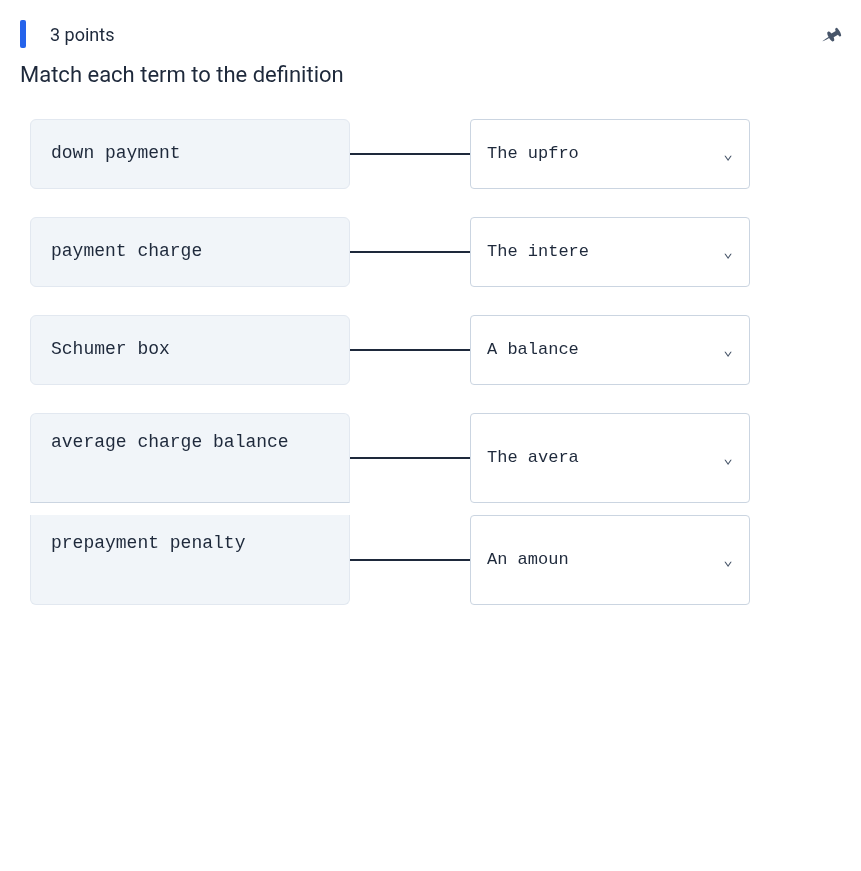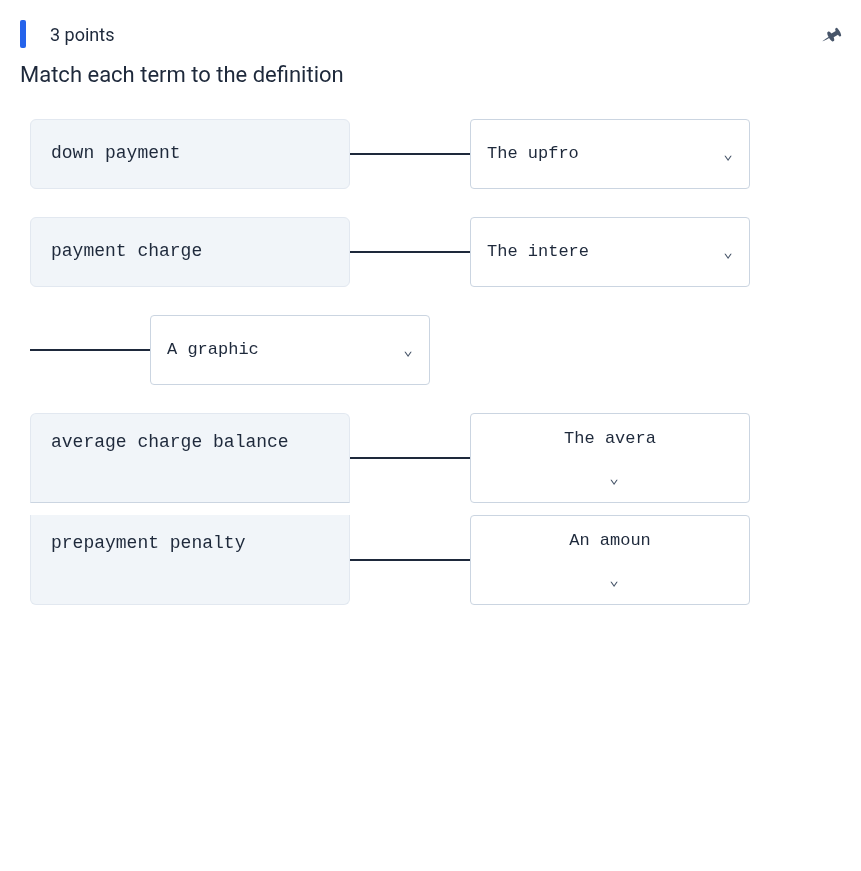--- a/index.html
+++ b/index.html
@@ -112,21 +112,20 @@
       align-items: center;
       justify-content: space-between;
       font-size: 17px;
       color: #1e293b;
       cursor: pointer;
       flex-shrink: 0;
     }
 
     .definition-box.tall {
       min-height: 90px;
-      flex-direction: column;
     }
 
     .definition-text {
       flex: 1;
       line-height: 1.3;
     }
 
     .chevron-icon {
       font-size: 16px;
       color: #475569;
@@ -164,23 +163,26 @@
       <span class="term-text">payment charge</span>
     </div>
     <div class="connector-line"></div>
     <div class="definition-box">
       <span class="definition-text">The intere</span>
       <span class="chevron-icon">⌄</span>
     </div>
   </div>
 
   <div class="match-row">
+    <div class="term-box">
+      <span class="term-text">Schumer box</span>
+    </div>
     <div class="connector-line"></div>
     <div class="definition-box">
-      <span class="definition-text">A graphic</span>
+      <span class="definition-text">A balance</span>
       <span class="chevron-icon">⌄</span>
     </div>
   </div>
 
   <div class="match-row" style="align-items:center;">
     <div class="term-box tall" style="border-bottom: 1px solid #cbd5e1; border-radius: 6px 6px 0 0;">
       <span class="term-text">average charge balance</span>
     </div>
     <div class="connector-line"></div>
     <div class="definition-box tall">

